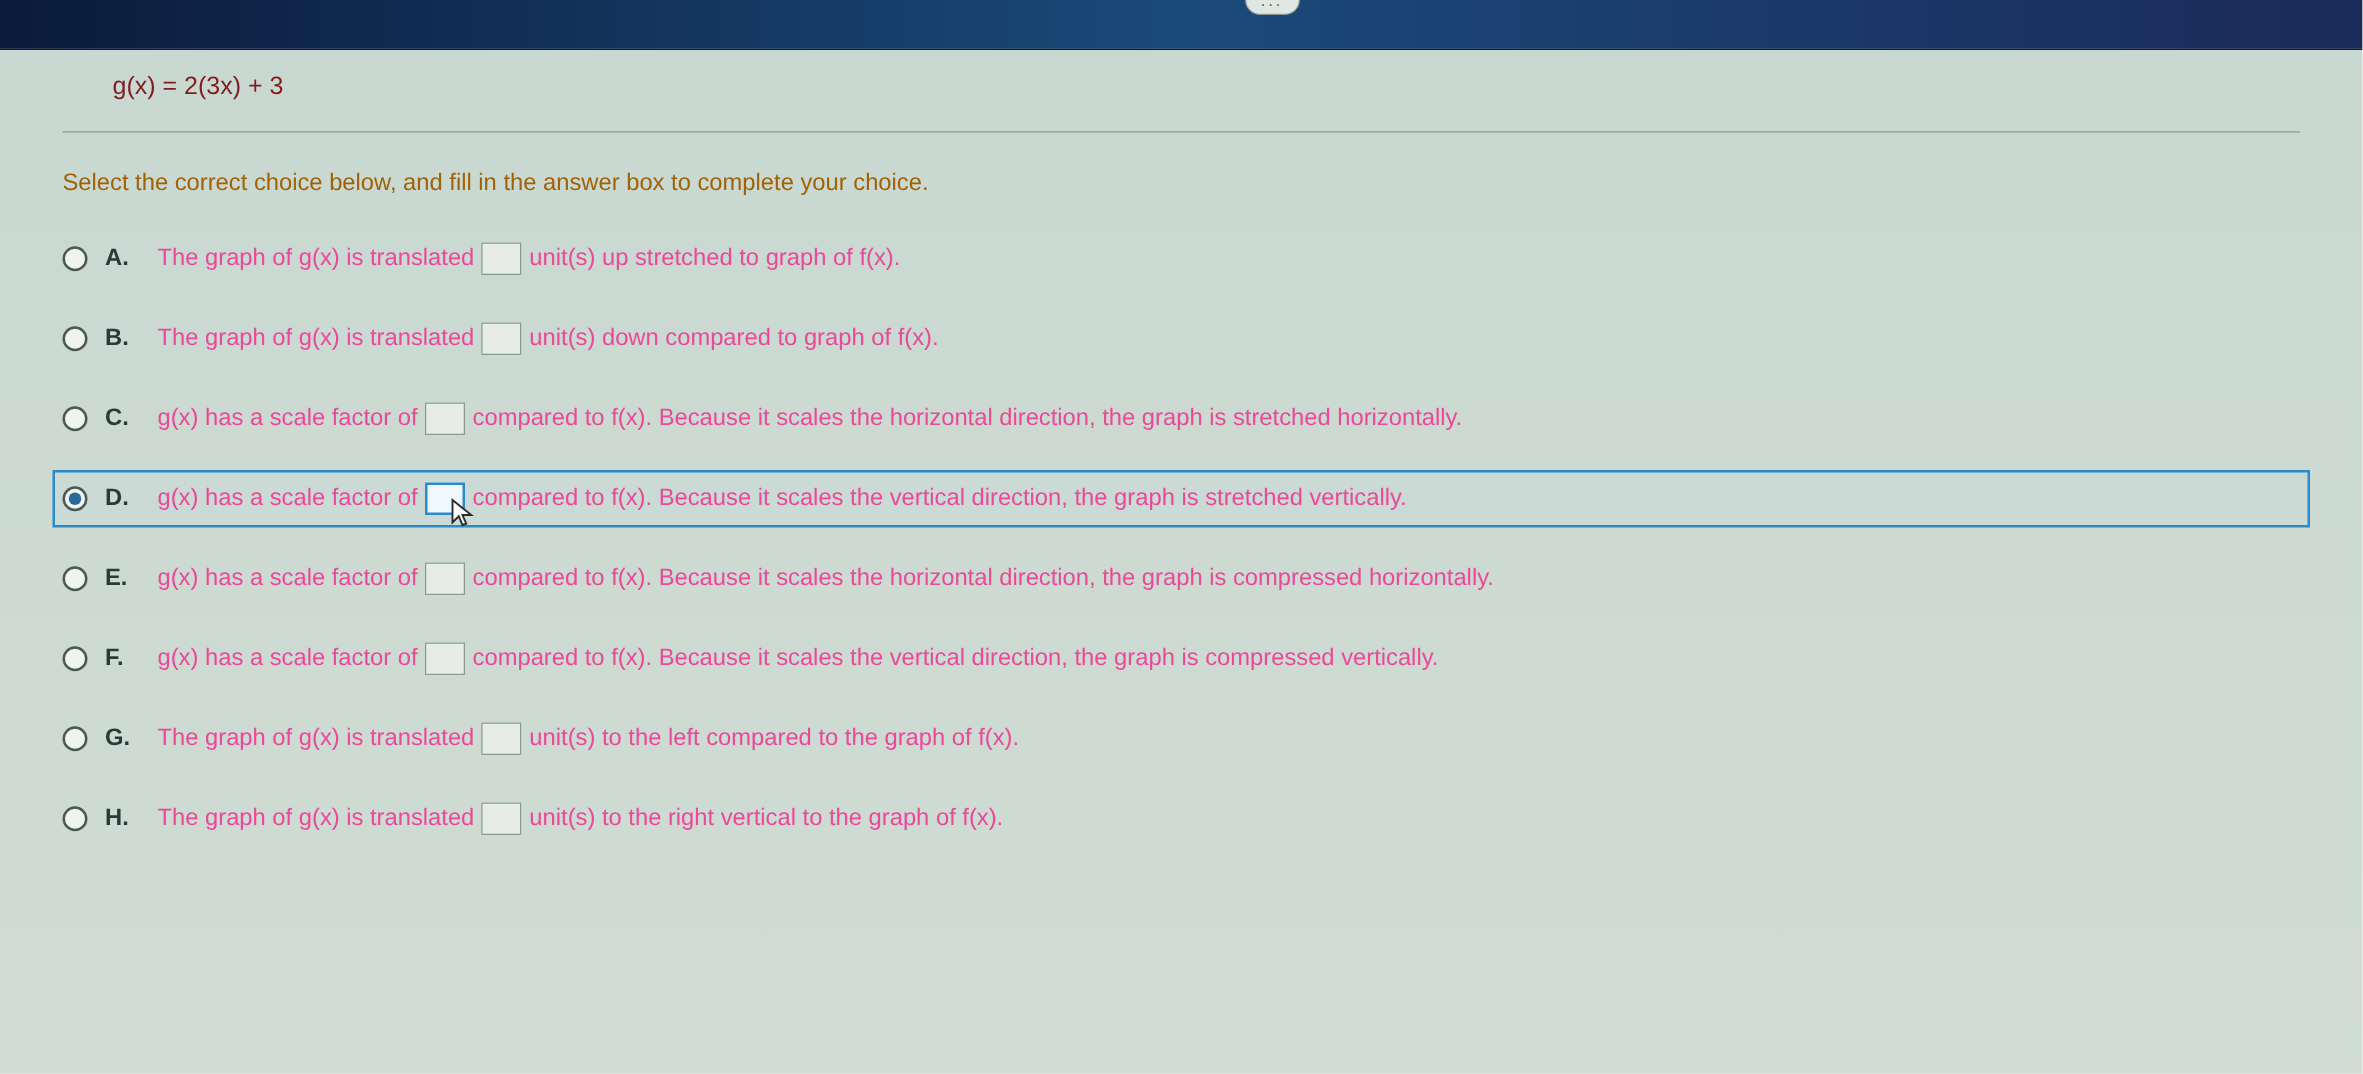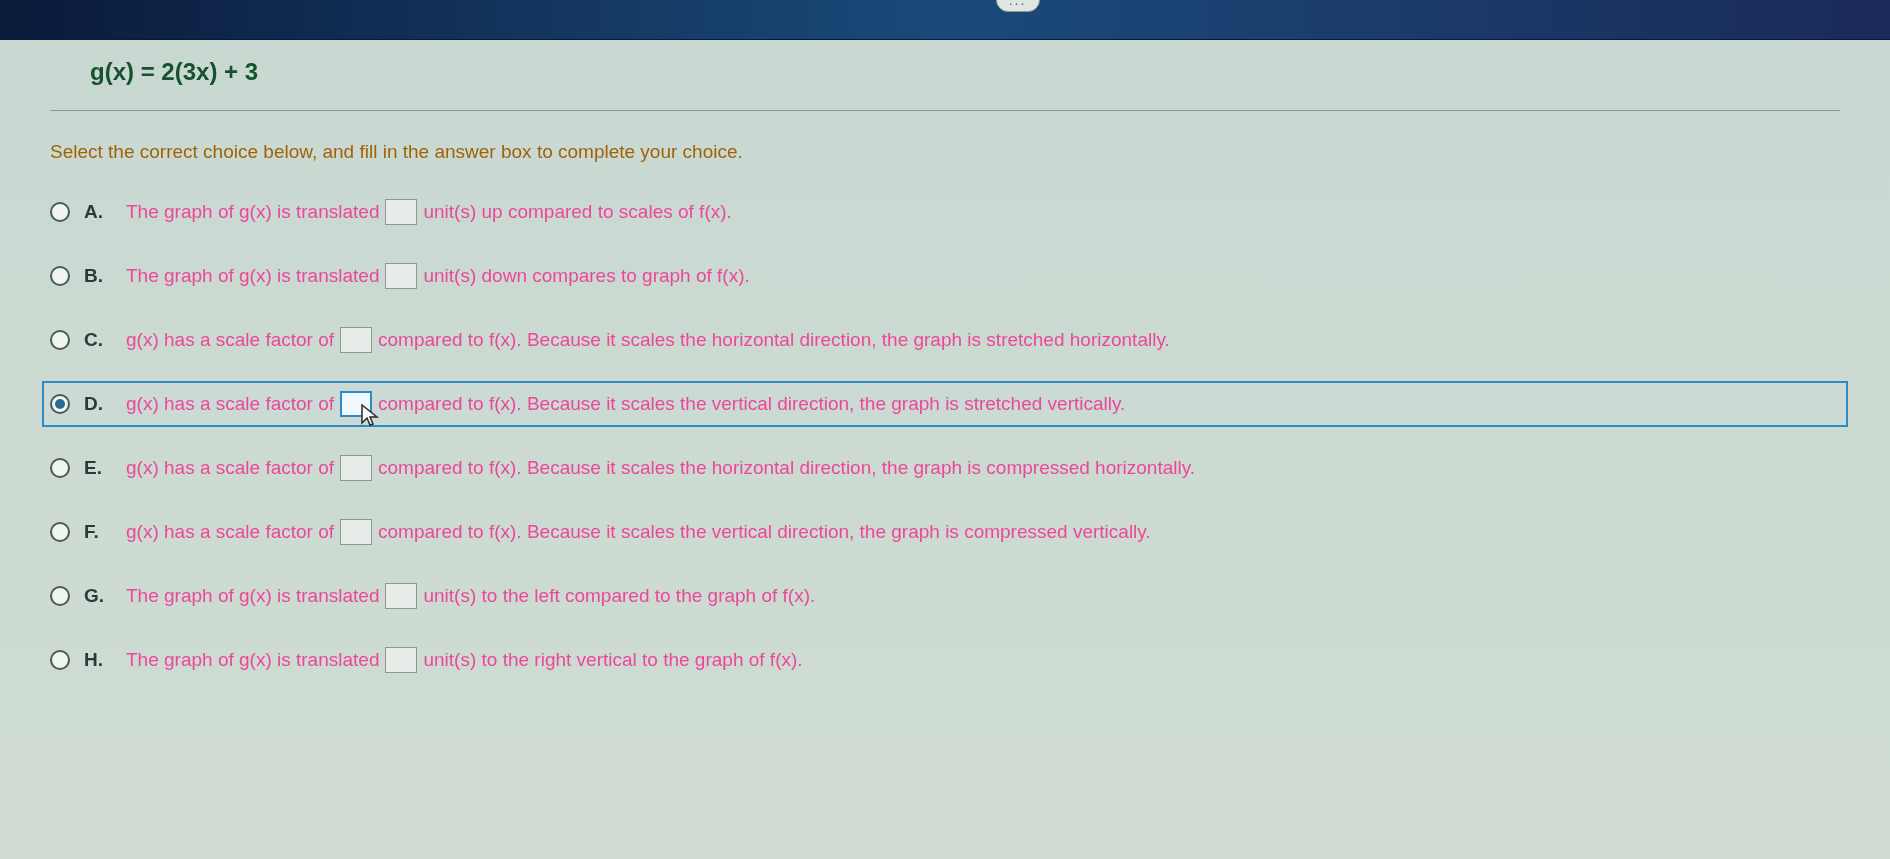--- a/index.html
+++ b/index.html
@@ -22,25 +22,24 @@
     .content {
       padding: 18px 50px 20px 50px;
     }
     .question-text {
       font-size: 20px;
       color: #2a3a3a;
       margin-bottom: 16px;
       font-weight: normal;
     }
     .equation {
-      font-size: 24px;
-      color: #14532d;
+      font-size: 20px;
+      color: #7f1d1d;
       margin-left: 40px;
       margin-bottom: 20px;
-      font-weight: bold;
     }
     .divider-line {
       border: none;
       border-top: 1.5px solid #8a9a92;
       margin: 24px 0 30px 0;
       position: relative;
     }
     .divider-button {
       position: absolute;
       right: 45%;
@@ -153,31 +152,31 @@
   <div class="instruction">Select the correct choice below, and fill in the answer box to complete your choice.</div>
 
   <div class="options">
 
     <div class="option-row">
       <span class="radio"></span>
       <span class="option-label">A.</span>
       <span class="option-text">
         <span>The graph of g(x) is translated</span>
         <span class="input-box"></span>
-        <span>unit(s) up compared to scales of f(x).</span>
+        <span>unit(s) up stretched to graph of f(x).</span>
       </span>
     </div>
 
     <div class="option-row">
       <span class="radio"></span>
       <span class="option-label">B.</span>
       <span class="option-text">
         <span>The graph of g(x) is translated</span>
         <span class="input-box"></span>
-        <span>unit(s) down compares to graph of f(x).</span>
+        <span>unit(s) down compared to graph of f(x).</span>
       </span>
     </div>
 
     <div class="option-row">
       <span class="radio"></span>
       <span class="option-label">C.</span>
       <span class="option-text">
         <span>g(x) has a scale factor of</span>
         <span class="input-box"></span>
         <span>compared to f(x). Because it scales the horizontal direction, the graph is stretched horizontally.</span>

